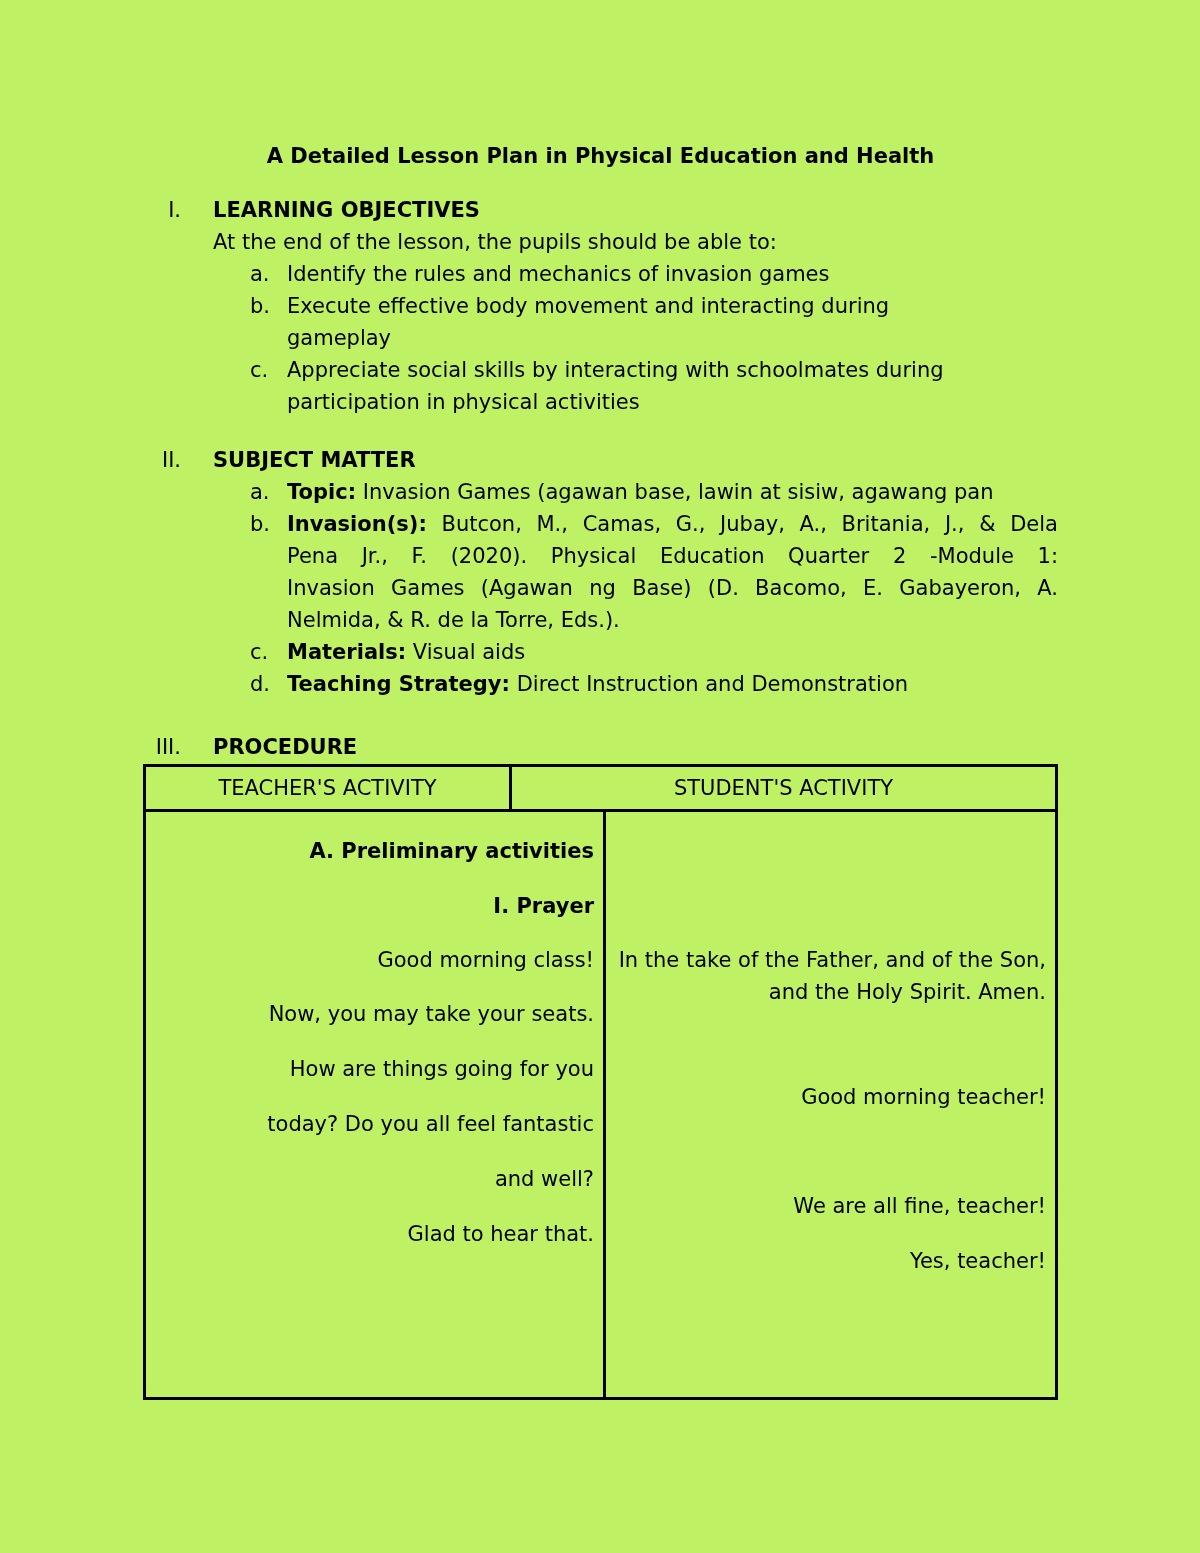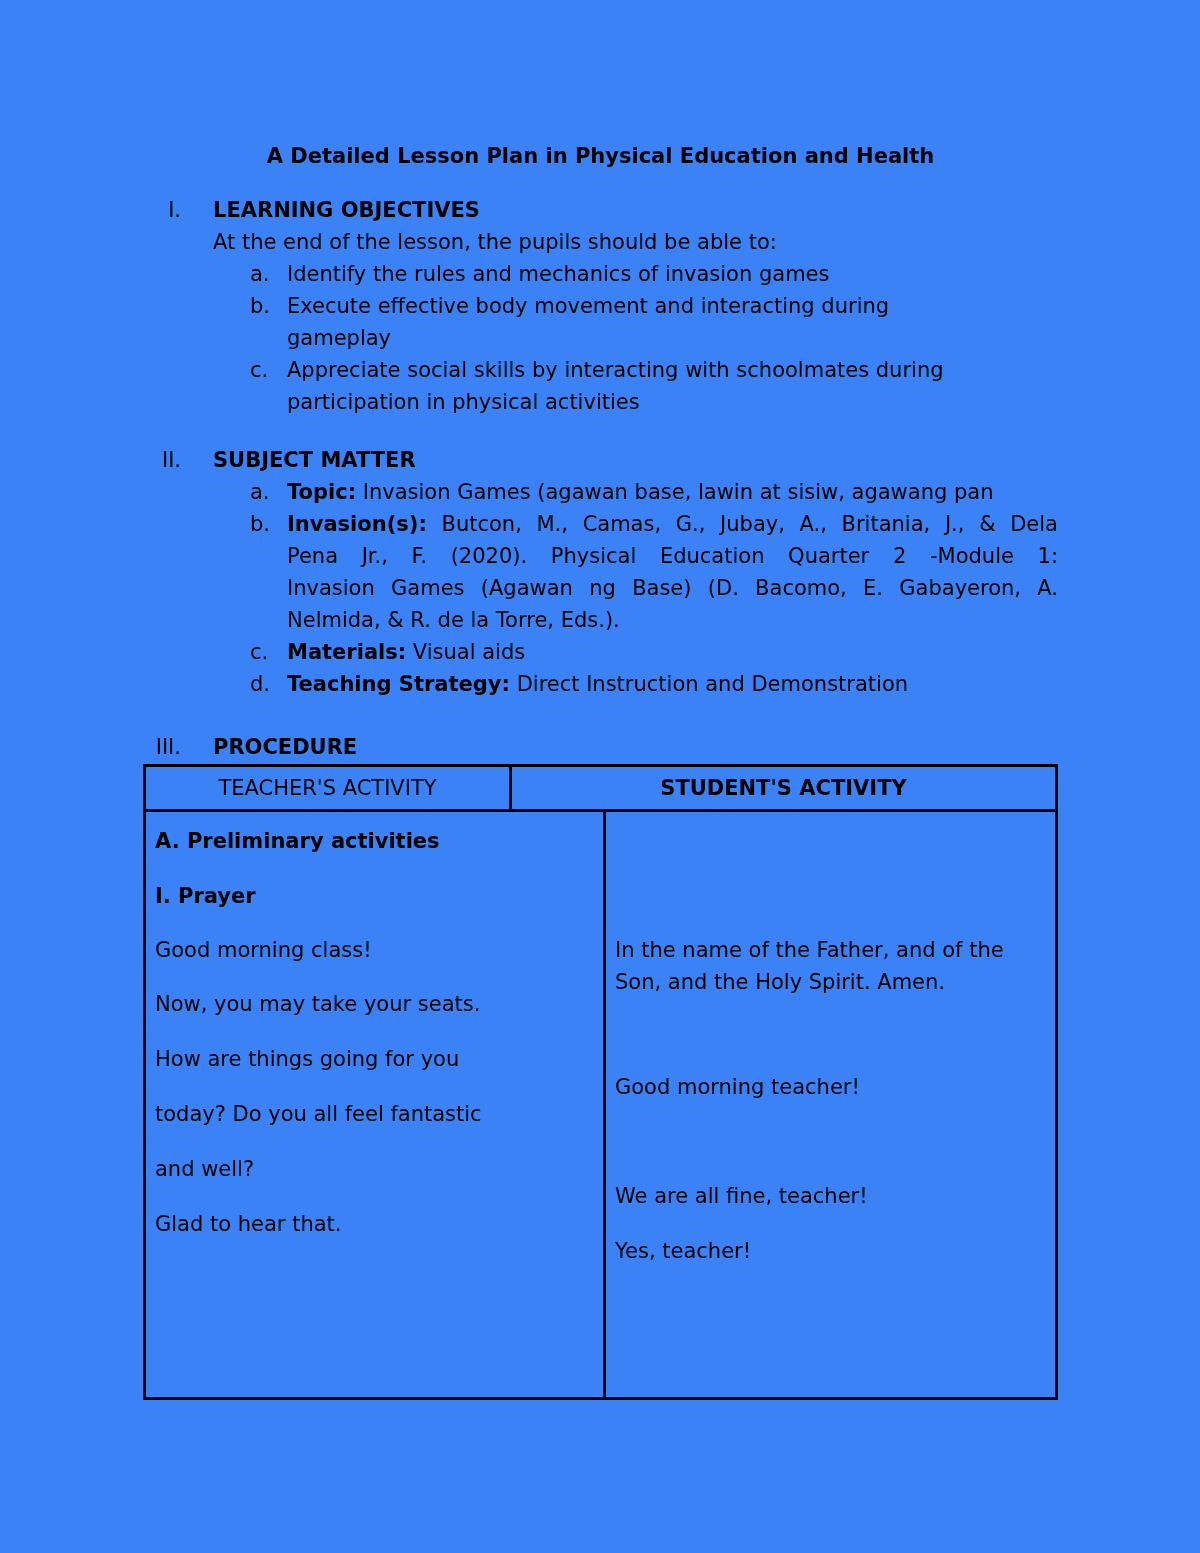--- a/index.html
+++ b/index.html
@@ -1,20 +1,20 @@
 <!DOCTYPE html>
 <html><head>
 <meta charset="utf-8">
 <style>
   html, body { margin: 0; padding: 0; background: #fff; }
   .page {
     position: relative;
     width: 1200px;
     height: 1553px;
-    background: #3b82f6;
+    background: #bef264;
     color: #000000;
     font-family: "DejaVu Sans", "Liberation Sans", sans-serif;
     font-size: 21px;
     line-height: 32px;
     overflow: hidden;
   }
   .doc { position: absolute; left: 143px; top: 0; width: 915px; }
 
   .title   { margin-top: 140px; text-align: center; font-weight: bold; line-height: 33px; }
   .subtitle{ text-align: center; font-style: italic; line-height: 33px; }
@@ -32,23 +32,23 @@
   .marker { width: 37px; flex: none; }
   .itext  { width: 771px; flex: none; }
   .line   { display: block; }
   .nowrap { white-space: nowrap; overflow: visible; }
   .jl     { text-align: justify; text-align-last: justify; }
 
   .ptable { margin-top: 1px; width: 915px; border: 3px solid #000; box-sizing: border-box; }
   .thead  { display: flex; border-bottom: 3px solid #000; height: 42px; }
   .th     { line-height: 42px; text-align: center; box-sizing: border-box; }
   .th-t   { width: 366px; border-right: 3px solid #000; }
-  .th-s   { flex: 1; font-weight: bold; }
+  .th-s   { flex: 1; }
   .tbody  { display: flex; height: 585px; }
-  .cell   { box-sizing: border-box; padding: 13px 9px 0 9px; }
+  .cell   { box-sizing: border-box; padding: 23px 9px 0 9px; text-align: right; }
   .cell-t { width: 460px; border-right: 3px solid #000; }
   .cell-s { flex: 1; }
   .cell p { margin: 23px 0 0 0; line-height: 32px; }
   .cell p.first { margin-top: 0; }
   .b      { font-weight: bold; }
   .mt22   { margin-top: 22px !important; }
   .mt19   { margin-top: 19px !important; }
   .smt109 { margin-top: 109px !important; }
   .smt73  { margin-top: 73px !important; }
   .smt77  { margin-top: 77px !important; }
@@ -138,21 +138,21 @@
             <p class="first b">A. Preliminary activities</p>
             <p class="b">I. Prayer</p>
             <p class="mt22">Good morning class!</p>
             <p class="mt22">Now, you may take your seats.</p>
             <p>How are things going for you</p>
             <p>today? Do you all feel fantastic</p>
             <p>and well?</p>
             <p>Glad to hear that.</p>
           </div>
           <div class="cell cell-s">
-            <p class="first smt109">In the name of the Father, and of the Son, and the Holy Spirit. Amen.</p>
+            <p class="first smt109">In the take of the Father, and of the Son, and the Holy Spirit. Amen.</p>
             <p class="smt73">Good morning teacher!</p>
             <p class="smt77">We are all fine, teacher!</p>
             <p>Yes, teacher!</p>
           </div>
         </div>
       </div>
     </section>
 
   </div>
 </div>

